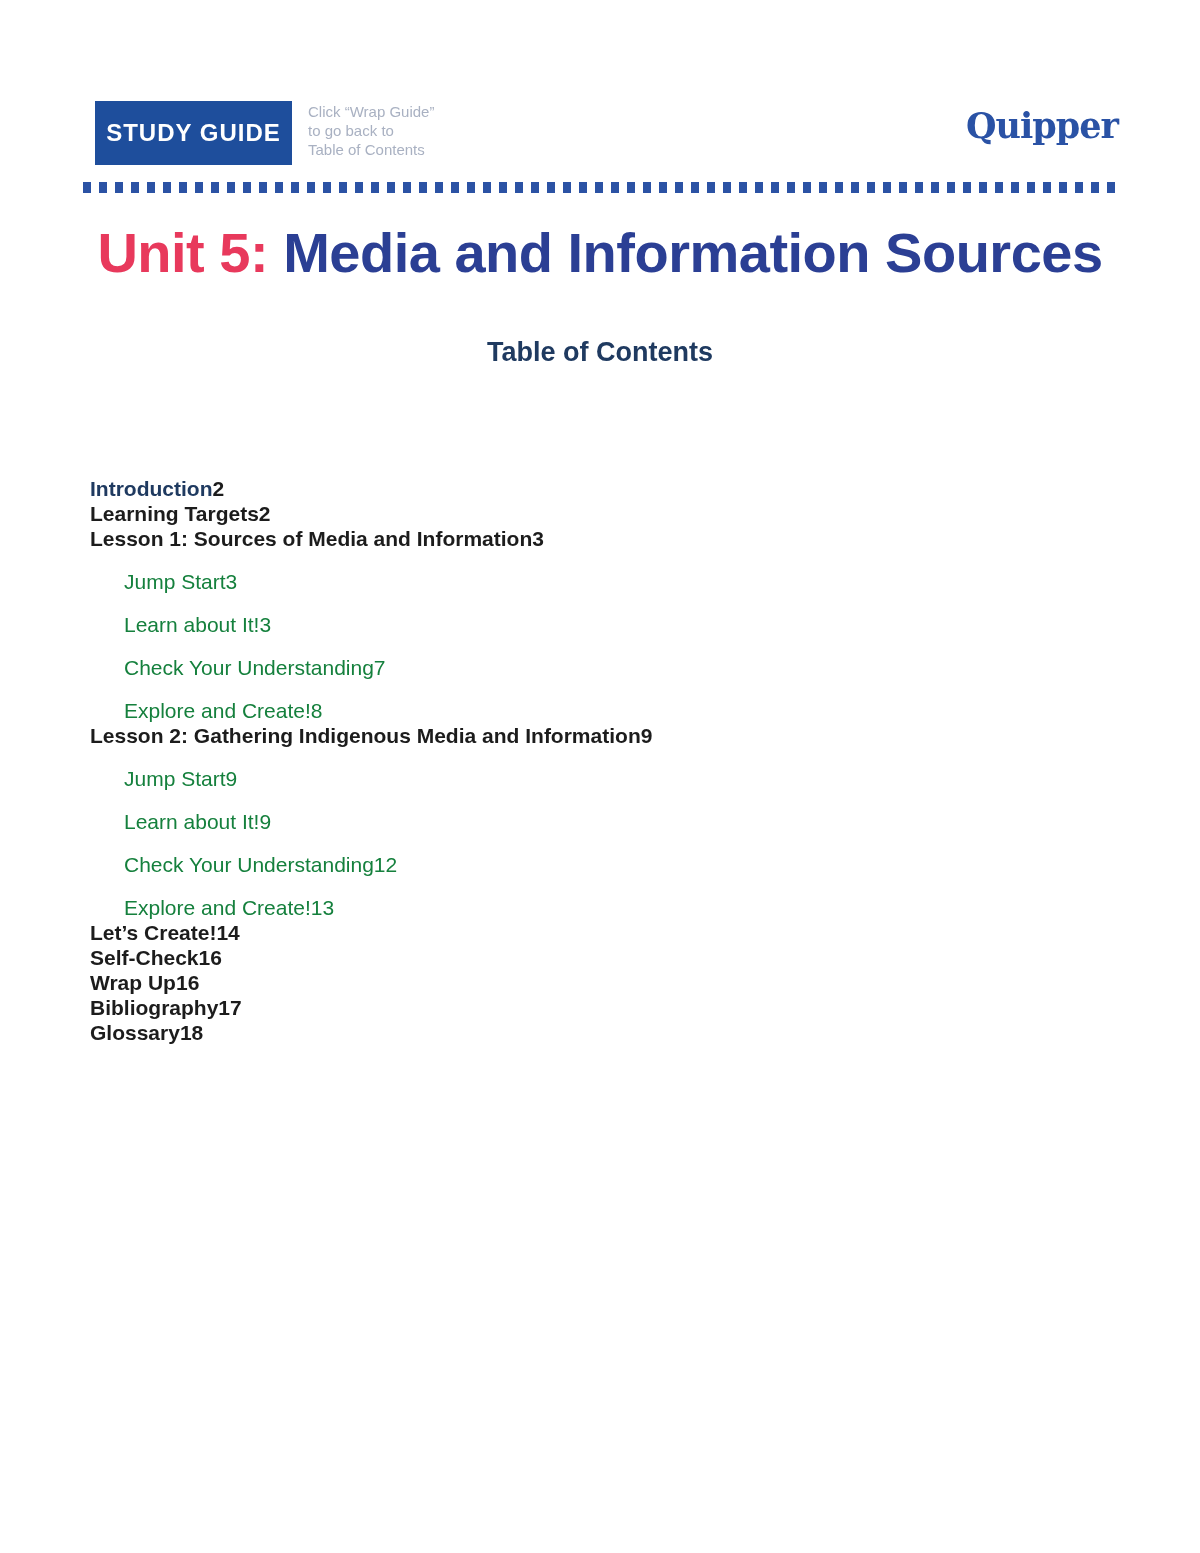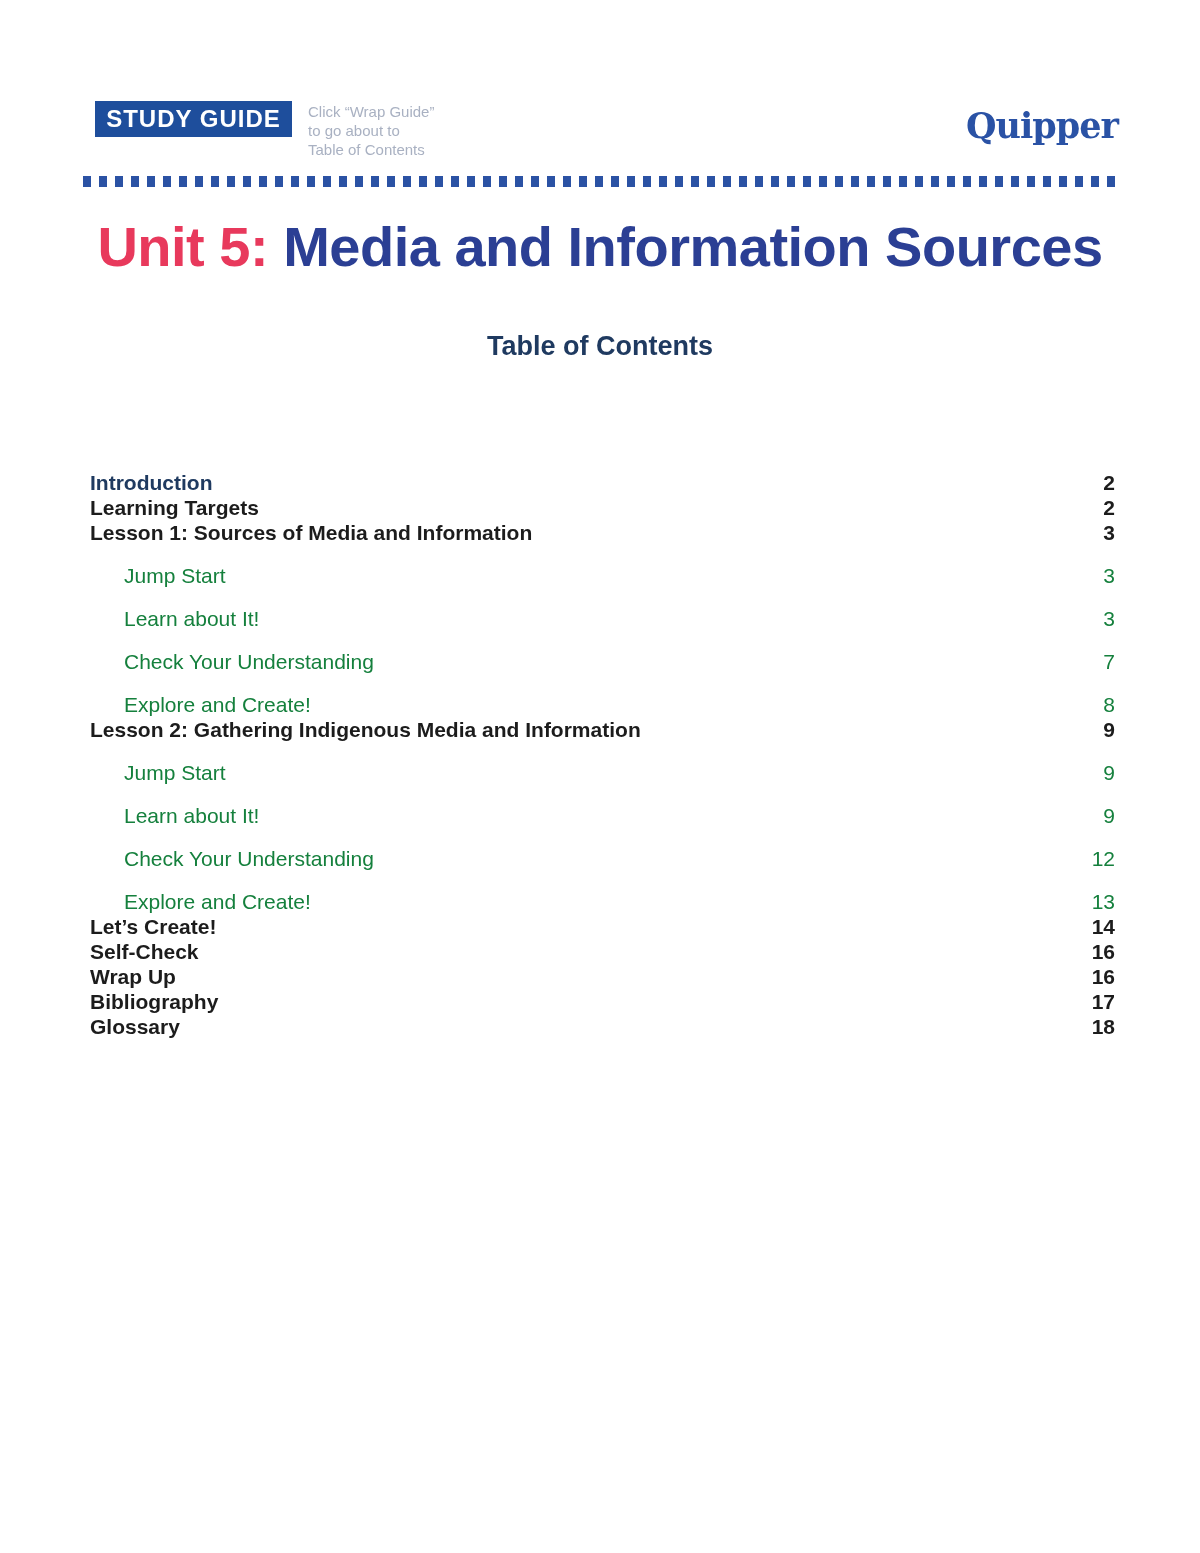--- a/index.html
+++ b/index.html
@@ -21,21 +21,21 @@
     align-items: flex-start;
     padding: 101px 82px 0 95px;
   }
   .sg-button {
     background: #1e4e9c;
     color: #ffffff;
     font-weight: 700;
     font-size: 24px;
     letter-spacing: 1px;
     width: 197px;
-    height: 36px;
+    height: 64px;
     display: flex;
     align-items: center;
     justify-content: center;
     border: none;
     cursor: pointer;
     flex: 0 0 auto;
   }
   .sg-hint {
     margin-left: 16px;
     margin-top: 1px;
@@ -84,21 +84,20 @@
     color: #1f3a60;
     line-height: 33px;
   }
 
   
   .toc-list {
     margin: 107px 85px 0 90px;
   }
   .toc-row {
     display: flex;
-    justify-content: space-between;
     align-items: baseline;
     font-size: 21px;
     line-height: 25px;
     cursor: pointer;
   }
   .toc-row.top {
     font-weight: 700;
     color: #1c1c1c;
   }
   .toc-row.top:first-child { margin-top: 0; }
@@ -113,21 +112,21 @@
 </style>
 </head>
 <body>
 
 <div class="page">
 
   <div class="header">
     <button class="sg-button">STUDY GUIDE</button>
     <div class="sg-hint">
       <div>Click “Wrap Guide”</div>
-      <div>to go about to</div>
+      <div>to go back to</div>
       <div>Table of Contents</div>
     </div>
     <div class="logo">Quipper</div>
   </div>
 
   <div class="dotted-divider"></div>
 
   <h1 class="unit-title">
     <span class="prefix">Unit 5:</span><span class="main"> Media and Information Sources</span>
   </h1>

